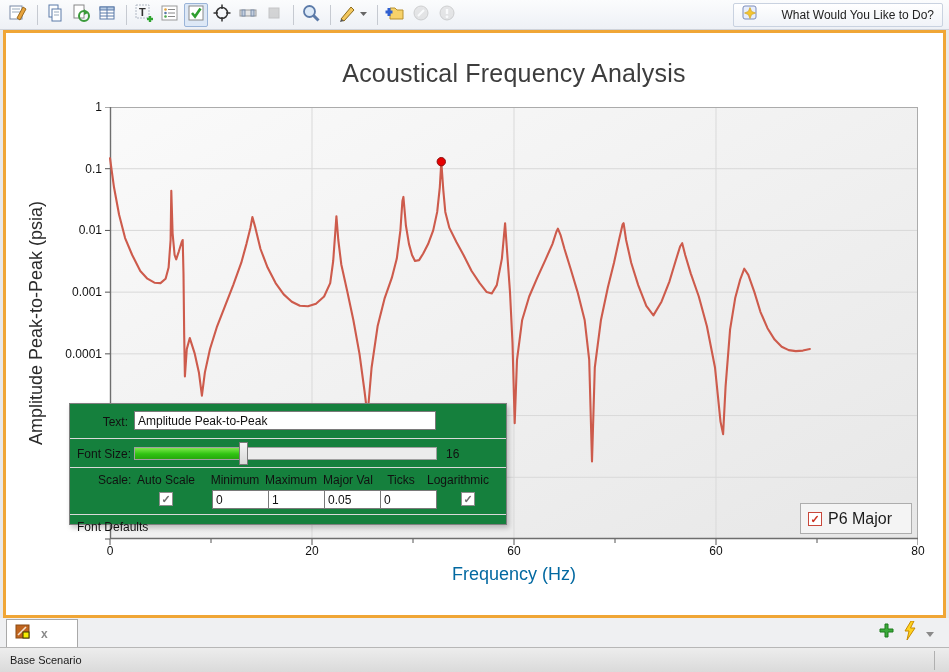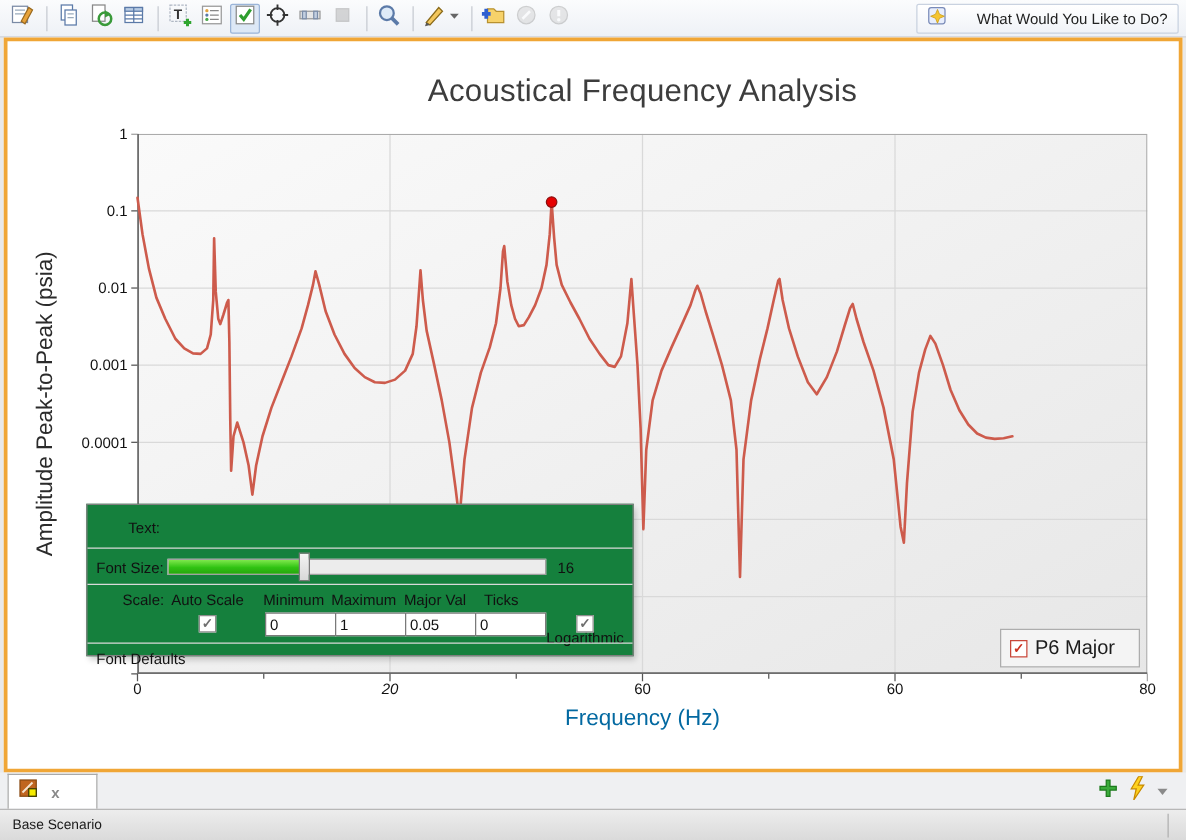--- a/index.html
+++ b/index.html
@@ -264,50 +264,51 @@
   </svg>
 <div id="ytick-holder">
     <div class="ytick" style="top: 100px;">1</div>
     <div class="ytick" style="top: 161.714px;">0.1</div>
     <div class="ytick" style="top: 223.429px;">0.01</div>
     <div class="ytick" style="top: 285.143px;">0.001</div>
     <div class="ytick" style="top: 346.857px;">0.0001</div>
   </div>
 <div id="xtick-holder">
     <div class="xtick" style="left: 80px;">0</div>
-    <div class="xtick" style="left: 282px; font-style: italic;">20</div>
+    <div class="xtick" style="left: 282px;">20</div>
     <div class="xtick" style="left: 484px;">60</div>
     <div class="xtick" style="left: 686px;">60</div>
     <div class="xtick" style="left: 888px;">80</div>
   </div>
 
 <div class="legend">
   <div class="cb" id="legend-cb" style="color: rgb(204, 51, 34);">✓</div>
   <div class="legend-label">P6 Major</div>
 </div>
 
 <div class="panel">
   <div class="plabel" style="left:8px; top:11px; width:50px; text-align:right;">Text:</div>
+  <input type="text" style="left: 64px; top: 7px; width: 302px;" value="Amplitude Peak-to-Peak">
   <div class="sep" style="top:34px;"></div>
 
   <div class="plabel" style="left:7px; top:43px;">Font Size:</div>
   <div class="slider-track">
     <div class="slider-fill" id="slider-fill" style="width: 109px;"></div>
   </div>
   <div class="slider-thumb" id="slider-thumb" style="left: 169px;"></div>
   <div class="plabel" style="left:376px; top:43px;">16</div>
   <div class="sep" style="top:63px;"></div>
 
   <div class="plabel" style="left:28px; top:69px;">Scale:</div>
   <div class="phead" style="left:96px;">Auto Scale</div>
   <div class="phead" style="left:165px;">Minimum</div>
   <div class="phead" style="left:221px;">Maximum</div>
   <div class="phead" style="left:278px;">Major Val</div>
   <div class="phead" style="left:331px;text-align:right;">Ticks</div>
-  <div class="phead" style="left:398px;margin-top:30px;">Logarithmic</div>
+  <div class="phead" style="left:388px;">Logarithmic</div>
 
   <div class="pcb" id="auto-cb" style="left:89px; top:88px;">✓</div>
   <input type="text" class="pinput4" style="left: 142px;" value="0">
   <input type="text" class="pinput4" style="left: 198px;" value="1">
   <input type="text" class="pinput4" style="left: 254px;" value="0.05">
   <input type="text" class="pinput4" style="left: 310px;" value="0">
   <div class="pcb" id="log-cb" style="left:391px; top:88px;">✓</div>
   <div class="sep" style="top:110px;"></div>
 
   <div class="reset">Font Defaults</div>

